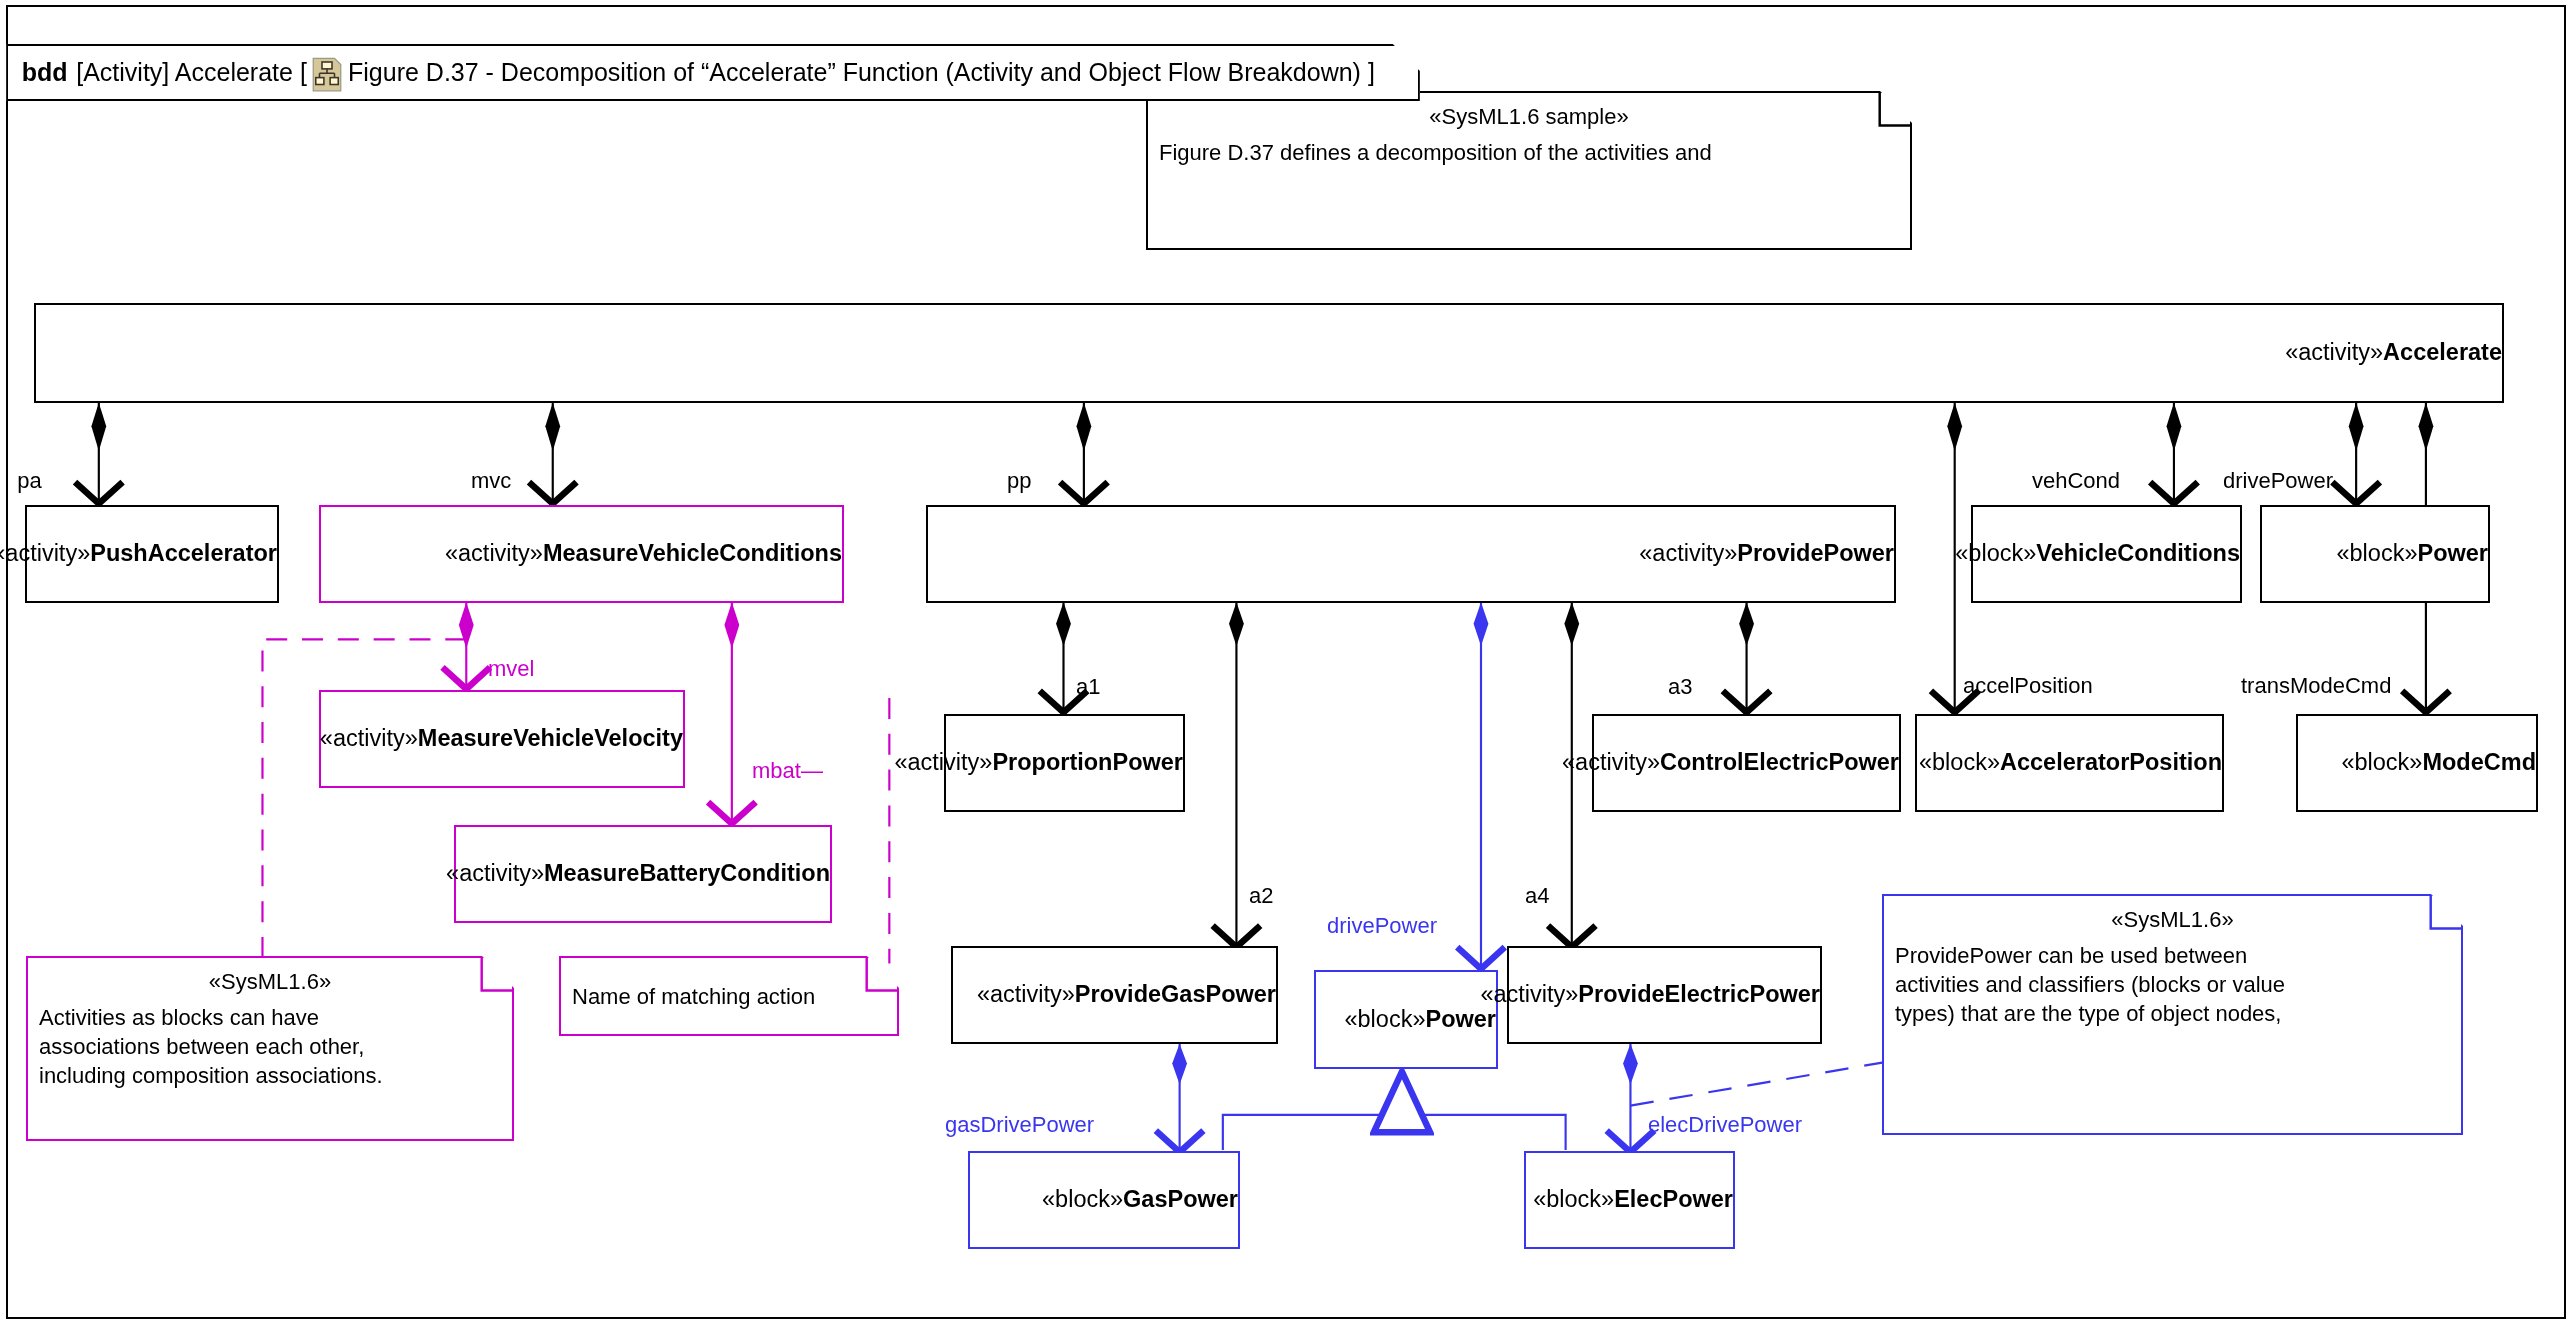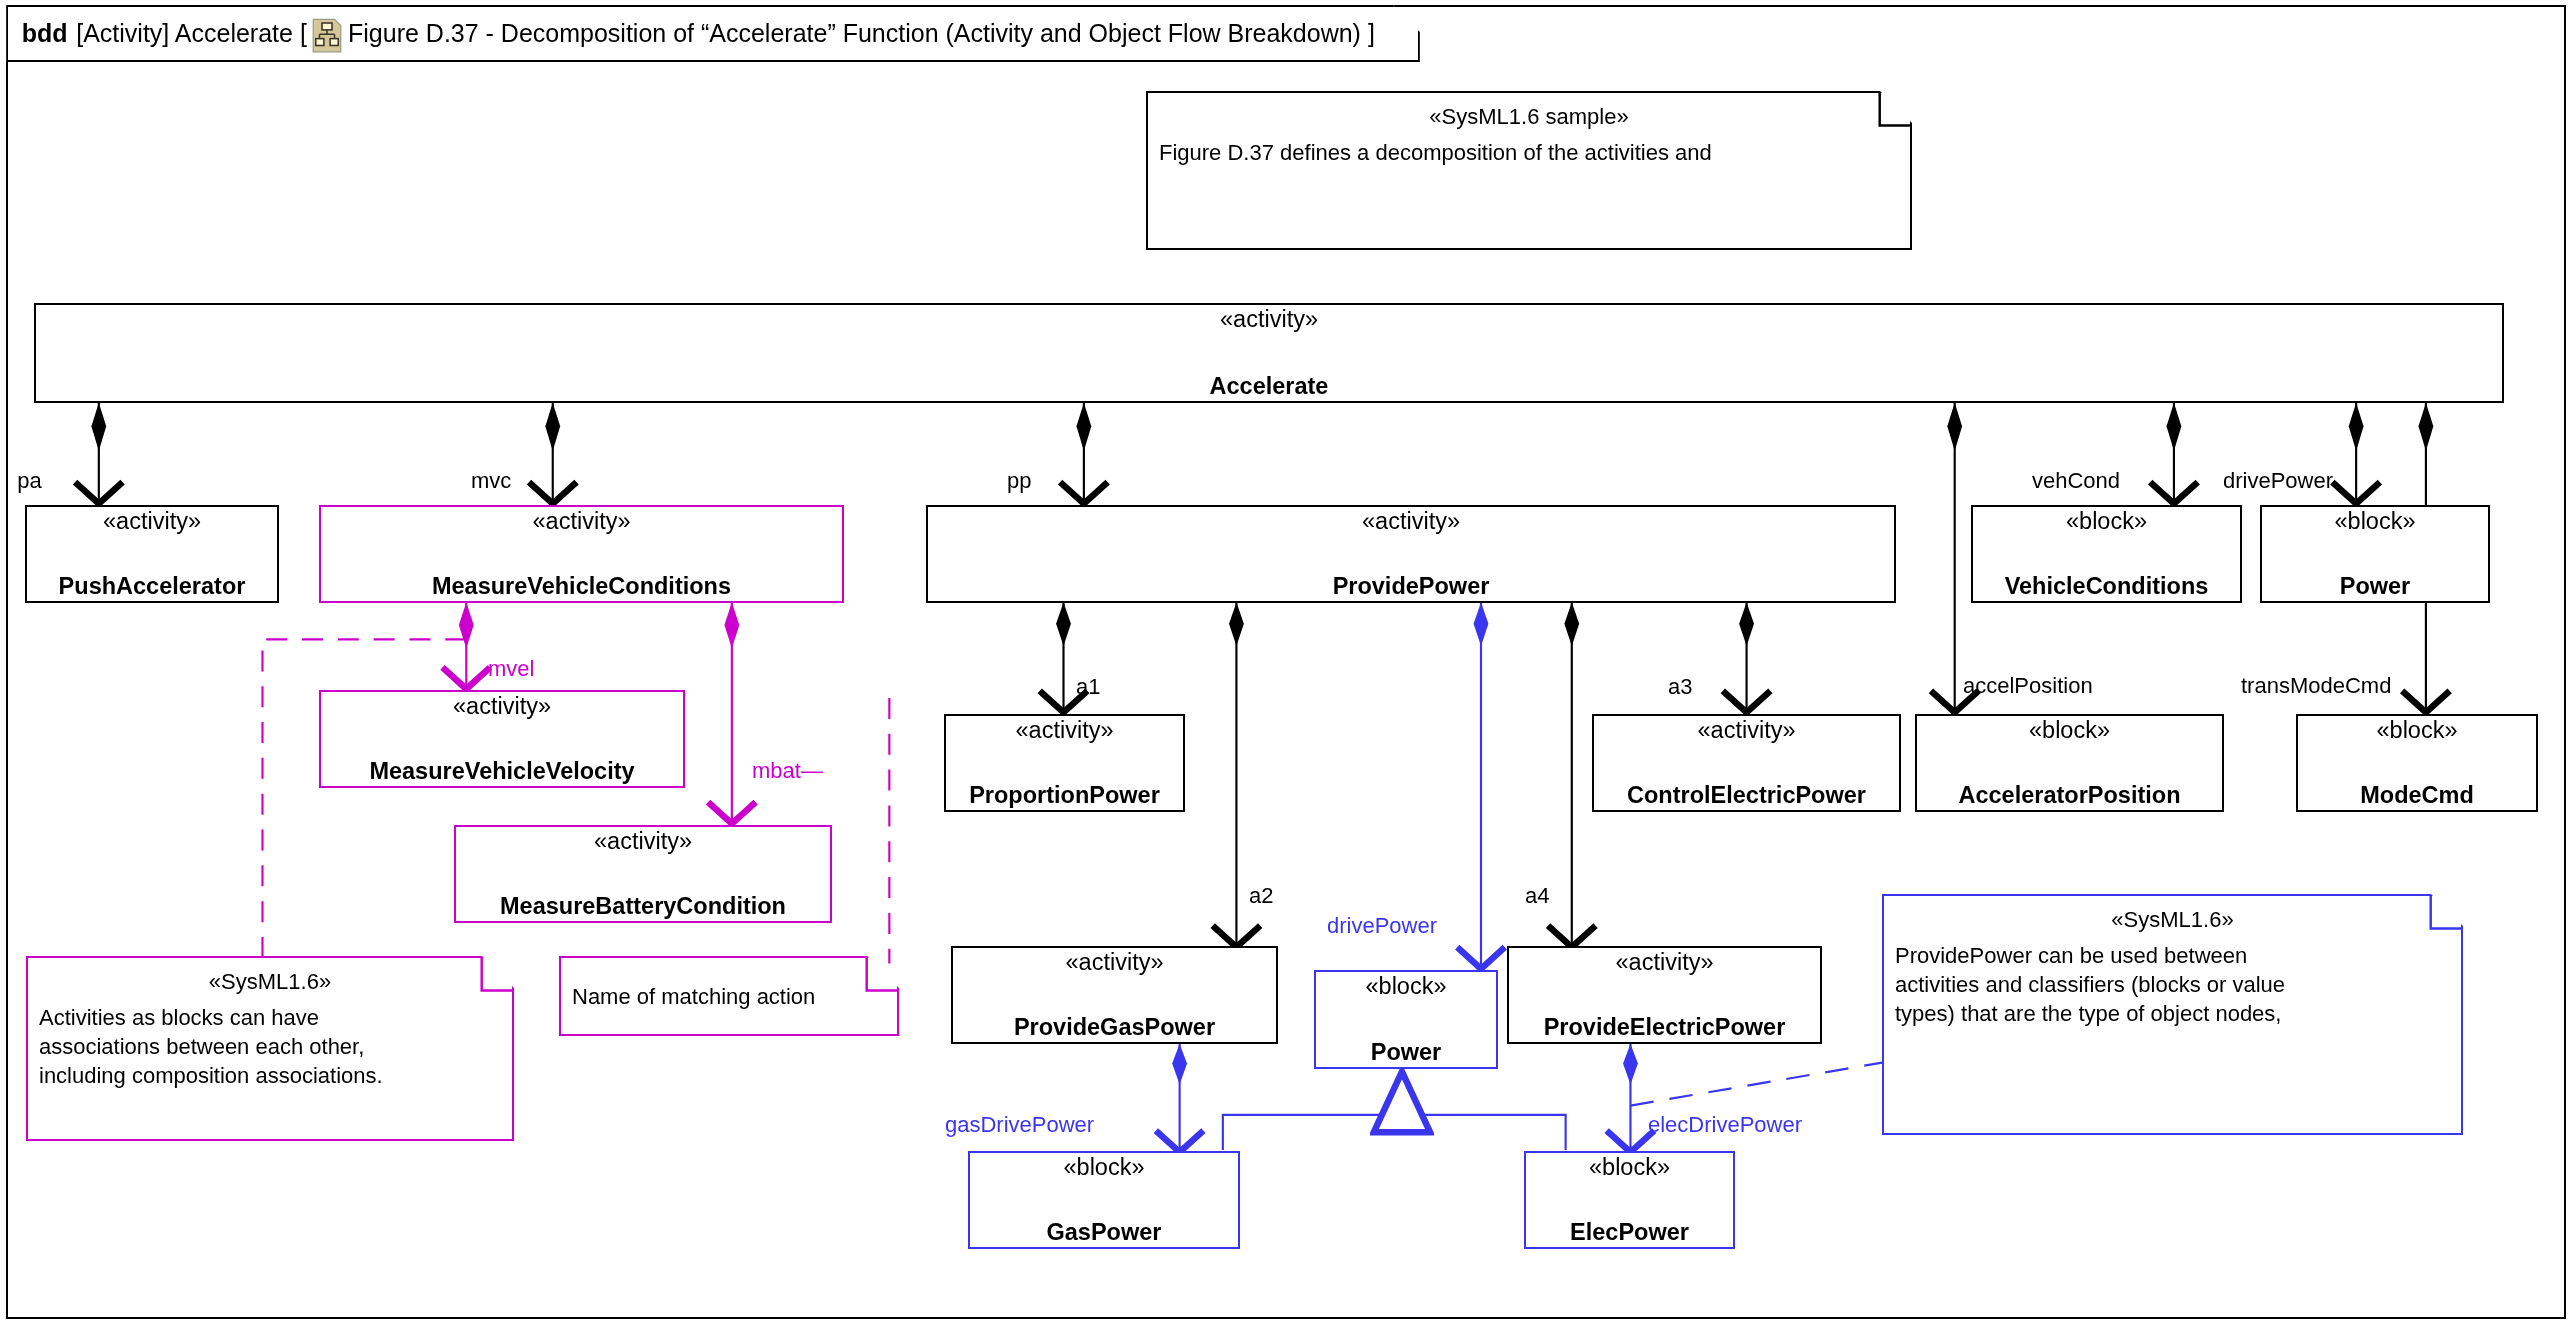--- a/index.html
+++ b/index.html
@@ -13,21 +13,21 @@
              border:2.5px solid #000;box-sizing:border-box;background:#fff;
              display:flex;align-items:center;padding:0 10px 0 13.6px;white-space:nowrap;
              clip-path:polygon(0 0,calc(100% - 27px) 0,100% 27px,100% 100%,0 100%);
              padding-right:43px;}
   .tab-bdd{font-weight:bold;font-size:25px;color:#000;margin-right:8.6px;}
   .tab-text{font-size:25px;color:#000;}
   .tab-icon{display:inline-block;width:30px;height:35px;margin:0 6.2px -3.7px 5px;vertical-align:middle;}
 
   
   .node{position:absolute;box-sizing:border-box;background:#fff;
-        display:flex;flex-direction:column;align-items:center;justify-content:space-between;
+        display:flex;flex-direction:row;align-items:center;justify-content:flex-end;
         font-size:23.5px;line-height:1.25;z-index:5;}
   .node .stereo{color:#000;font-weight:normal;}
   .node .nm{color:#000;font-weight:bold;}
   .n-black{border:2.5px solid #000;}
   .n-magenta{border:2.5px solid #CC00CC;}
   .n-blue{border:2.5px solid #3A35EE;}
 
   
   .note{position:absolute;box-sizing:border-box;background:#fff;font-size:22px;
         line-height:1.32;padding:8.6px 11px 7.4px 11px;z-index:6;}
@@ -49,21 +49,21 @@
   .elabel.blu{color:#3A35EE;}
 
   svg.lines{position:absolute;left:0;top:0;width:2576px;height:1328px;z-index:2;overflow:visible;}
 </style>
 </head>
 <body>
 
 <div id="stage">
 
   <div class="frame"></div>
-  <div class="frame-tab" style="z-index:30;">
+  <div class="frame-tab" style="z-index:30;margin-top:39px;">
     <span class="tab-bdd">bdd</span>
     <span class="tab-text">[Activity] Accelerate [</span>
     <span class="tab-icon">
       <svg viewBox="0 0 48 56" width="30" height="35">
         <path d="M2,2 h34 l10,10 v42 h-44 z" fill="#D6C79A" stroke="#9a9a86" stroke-width="2"></path>
         <rect x="16" y="8" width="16" height="11" fill="#FDF6D0" stroke="#3b3528" stroke-width="2.5"></rect>
         <path d="M24,19 v7 M12,26 h24 M12,26 v7 M36,26 v7" stroke="#3b3528" stroke-width="2.5" fill="none"></path>
         <rect x="6" y="33" width="13" height="11" fill="#FDF6D0" stroke="#3b3528" stroke-width="2.5"></rect>
         <rect x="29" y="33" width="13" height="11" fill="#FDF6D0" stroke="#3b3528" stroke-width="2.5"></rect>
       </svg>

